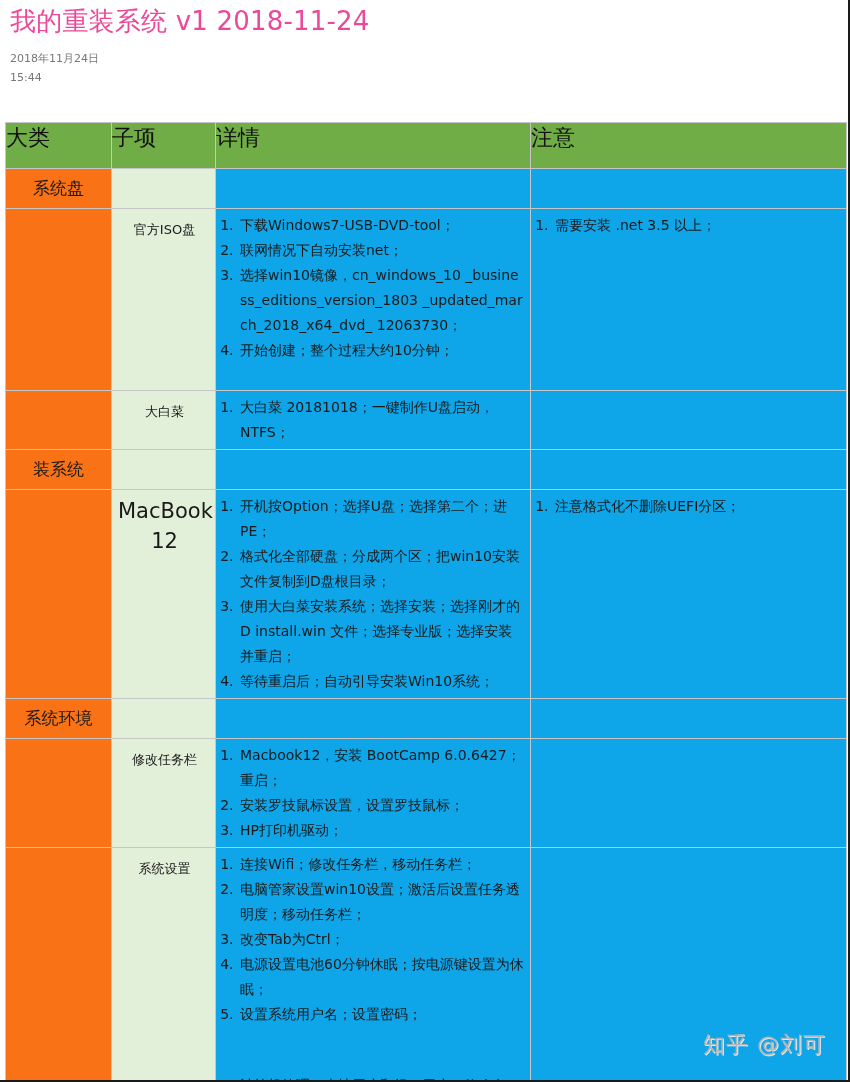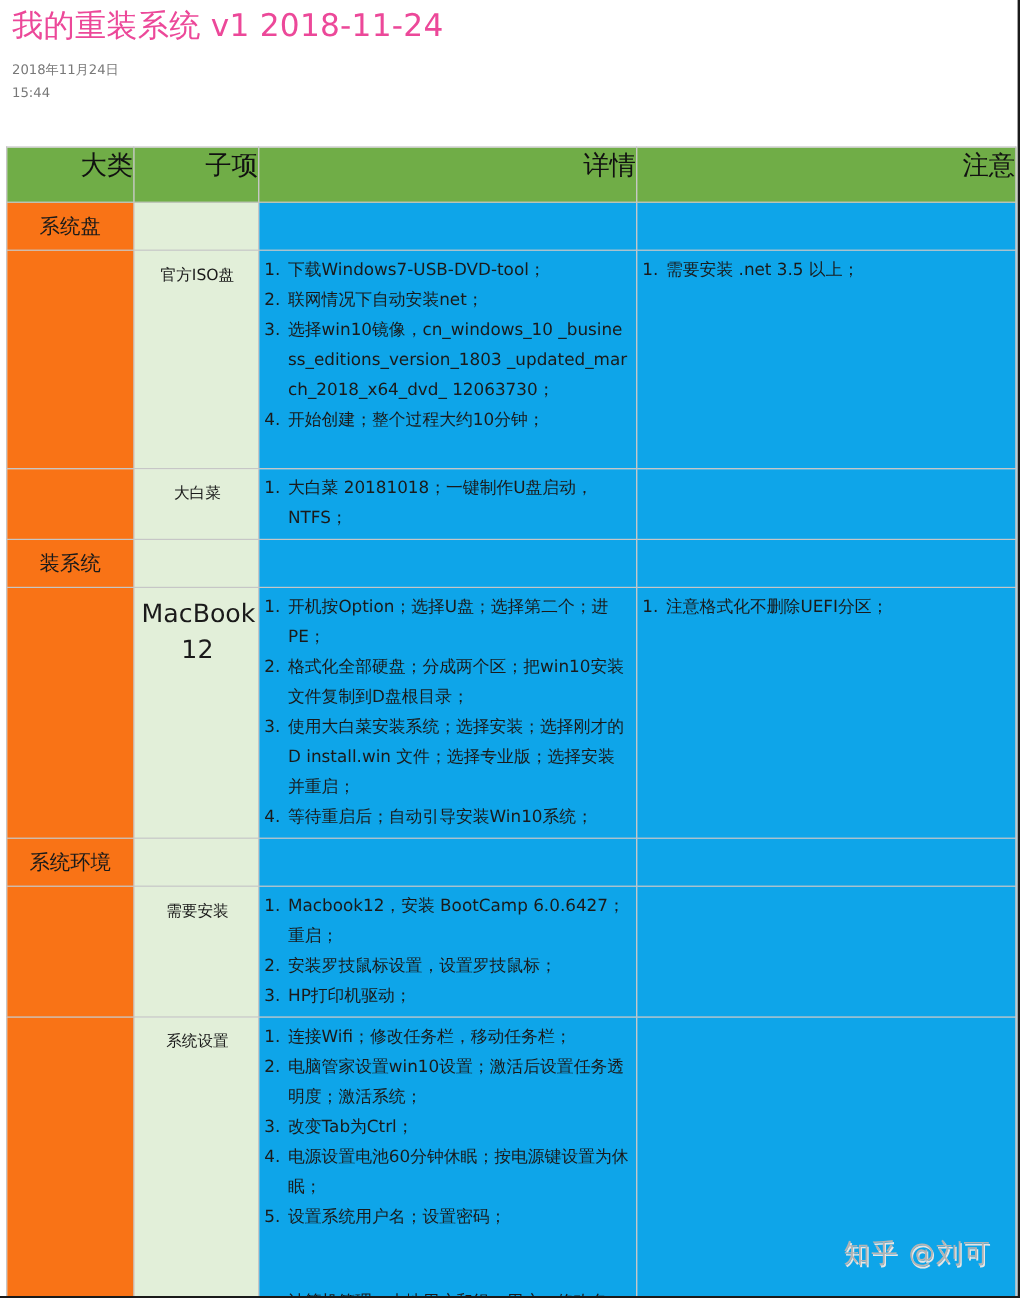--- a/index.html
+++ b/index.html
@@ -27,21 +27,21 @@
     width: 841px;
   }
   table.grid td, table.grid th {
     border: 1px solid #c6c6c6;
     vertical-align: top;
     padding: 0;
   }
   th.hd {
     background: #70ad47; height: 45px;
     font-size: 22px; font-weight: normal; color: #111;
-    text-align: right; vertical-align: middle;
+    text-align: left; vertical-align: middle;
     border-color: #a9c98f;
   }
   td.c1 { background: #f97316; }
   td.c2 { background: #e2efd9; }
   td.c3, td.c4 { background: #0ea5e9; }
   .cat {
     font-size: 17px; text-align: center; padding-top: 8px; height: 31px;
     color: #1a1a1a;
   }
   .sub {
@@ -160,41 +160,41 @@
           <div class="cat">系统环境</div>
         </td>
     <td class="c2"></td>
     <td class="c3"></td>
     <td class="c4"></td>
   </tr>
 
   <tr style="height:107px">
     <td class="c1"></td>
     <td class="c2">
-          <div class="sub">需要安装</div>
+          <div class="sub">修改任务栏</div>
         </td>
     <td class="c3">
       <ol class="items">
         <li>Macbook12，安装 BootCamp 6.0.6427；重启；</li>
         <li>安装罗技鼠标设置，设置罗技鼠标；</li>
         <li>HP打印机驱动；</li>
       </ol>
     </td>
     <td class="c4"></td>
   </tr>
 
   <tr style="height:240px">
     <td class="c1"></td>
     <td class="c2">
           <div class="sub">系统设置</div>
         </td>
     <td class="c3">
       <ol class="items">
         <li>连接Wifi；修改任务栏，移动任务栏；</li>
-        <li>电脑管家设置win10设置；激活后设置任务透明度；激活系统；</li>
+        <li>电脑管家设置win10设置；激活后设置任务透明度；移动任务栏；</li>
         <li>改变Tab为Ctrl；</li>
         <li>电源设置电池60分钟休眠；按电源键设置为休眠；</li>
         <li>
           <span>设置系统用户名；设置密码；</span>
           <span class="cont">计算机管理；本地用户和组；用户；修改名字；</span>
         </li>
       </ol>
     </td>
     <td class="c4"></td>
   </tr>

